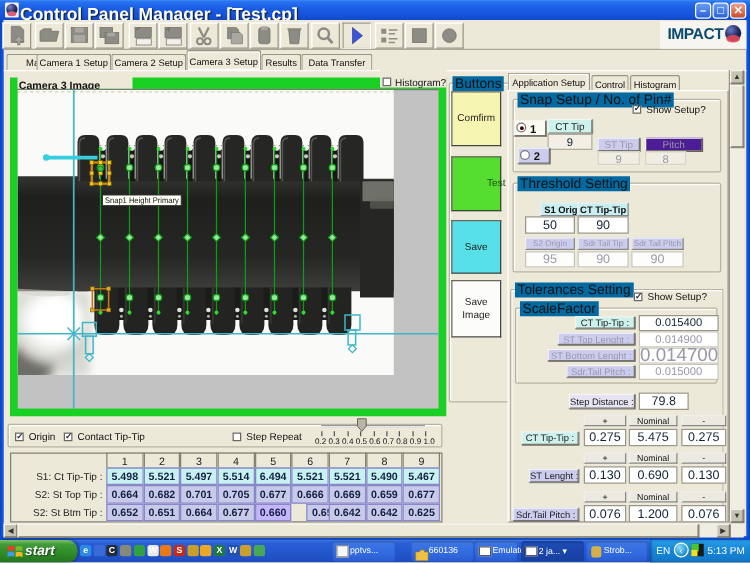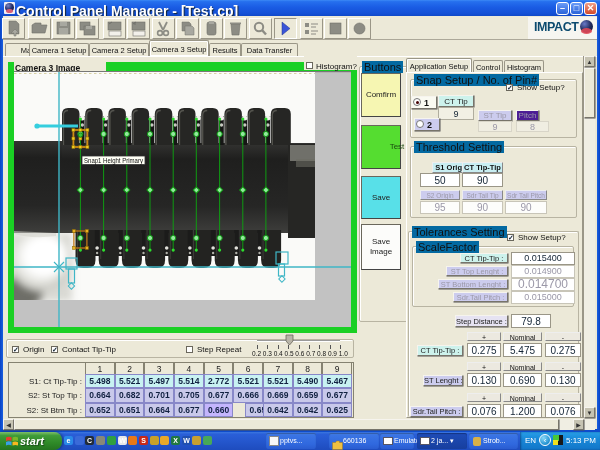--- a/index.html
+++ b/index.html
@@ -385,21 +385,21 @@
 <div class="thead" style="left:203.7px;top:362.0px;width:29.7px;height:12.5px;line-height:12px;">5</div>
 <div class="thead" style="left:233.4px;top:362.0px;width:29.7px;height:12.5px;line-height:12px;">6</div>
 <div class="thead" style="left:263.0px;top:362.0px;width:29.7px;height:12.5px;line-height:12px;">7</div>
 <div class="thead" style="left:292.7px;top:362.0px;width:29.7px;height:12.5px;line-height:12px;">8</div>
 <div class="thead" style="left:322.4px;top:362.0px;width:29.7px;height:12.5px;line-height:12px;">9</div>
 <div class="abs" style="left:10px;top:377.0px;width:72px;font-size:8px;color:#222;text-align:right;">S1: Ct Tip-Tip :</div>
 <div class="tcell" style="left:85.0px;top:374.0px;width:29.7px;height:14.3px;line-height:13px;background:#c8f2f2;">5.498</div>
 <div class="tcell" style="left:114.7px;top:374.0px;width:29.7px;height:14.3px;line-height:13px;background:#c8f2f2;">5.521</div>
 <div class="tcell" style="left:144.3px;top:374.0px;width:29.7px;height:14.3px;line-height:13px;background:#c8f2f2;">5.497</div>
 <div class="tcell" style="left:174.0px;top:374.0px;width:29.7px;height:14.3px;line-height:13px;background:#c8f2f2;">5.514</div>
-<div class="tcell" style="left:203.7px;top:374.0px;width:29.7px;height:14.3px;line-height:13px;background:#c8f2f2;">2.772</div>
+<div class="tcell" style="left:203.7px;top:374.0px;width:29.7px;height:14.3px;line-height:13px;background:#c8f2f2;">6.494</div>
 <div class="tcell" style="left:233.4px;top:374.0px;width:29.7px;height:14.3px;line-height:13px;background:#c8f2f2;">5.521</div>
 <div class="tcell" style="left:263.0px;top:374.0px;width:29.7px;height:14.3px;line-height:13px;background:#c8f2f2;">5.521</div>
 <div class="tcell" style="left:292.7px;top:374.0px;width:29.7px;height:14.3px;line-height:13px;background:#c8f2f2;">5.490</div>
 <div class="tcell" style="left:322.4px;top:374.0px;width:29.7px;height:14.3px;line-height:13px;background:#c8f2f2;">5.467</div>
 <div class="abs" style="left:10px;top:391.3px;width:72px;font-size:8px;color:#222;text-align:right;">S2: St Top Tip :</div>
 <div class="tcell" style="left:85.0px;top:388.3px;width:29.7px;height:14.3px;line-height:13px;background:#c9c9ea;">0.664</div>
 <div class="tcell" style="left:114.7px;top:388.3px;width:29.7px;height:14.3px;line-height:13px;background:#c9c9ea;">0.682</div>
 <div class="tcell" style="left:144.3px;top:388.3px;width:29.7px;height:14.3px;line-height:13px;background:#c9c9ea;">0.701</div>
 <div class="tcell" style="left:174.0px;top:388.3px;width:29.7px;height:14.3px;line-height:13px;background:#c9c9ea;">0.705</div>
 <div class="tcell" style="left:203.7px;top:388.3px;width:29.7px;height:14.3px;line-height:13px;background:#c9c9ea;">0.677</div>
@@ -428,21 +428,21 @@
 <div class="btn3d" style="left:411px;top:96px;width:26px;height:13px;background:#fafaf2;"></div>
 <div class="abs" style="left:413px;top:98px;width:8px;height:8px;border-radius:50%;background:#fff;border:1px solid #777;"></div>
 <div class="abs" style="left:415.5px;top:100.5px;width:3px;height:3px;border-radius:50%;background:#400;"></div>
 <div class="abs" style="left:424px;top:98px;font-size:9px;font-weight:bold;color:#111;">1</div>
 <div class="btn3d" style="left:438px;top:95px;width:36px;height:12px;background:#cdf2ec;line-height:11px;">CT Tip</div>
 <div class="abs" style="left:438px;top:107px;width:36px;height:13px;background:#f2f0e4;border:1px solid #b0ad9e;font-size:9px;color:#123;text-align:center;line-height:12px;">9</div>
 <div class="btn3d" style="left:414px;top:118px;width:26px;height:13px;background:#ccccee;"></div>
 <div class="abs" style="left:416px;top:120px;width:8px;height:8px;border-radius:50%;background:#fff;border:1px solid #777;"></div>
 <div class="abs" style="left:427px;top:120px;font-size:9px;font-weight:bold;color:#111;">2</div>
 <div class="btn3d dis" style="left:478px;top:110px;width:34px;height:11px;background:#ccccee;line-height:10px;">ST Tip</div>
-<div class="btn3d dis" style="left:516px;top:110px;width:23px;height:11px;background:#4c1d95;line-height:10px;text-align:center;">Pitch</div>
+<div class="btn3d dis" style="left:516px;top:110px;width:46px;height:11px;background:#4c1d95;line-height:10px;text-align:center;">Pitch</div>
 <div class="abs dis" style="left:478px;top:121px;width:34px;height:11px;font-size:9px;text-align:center;color:#9b98a8;border:1px solid #d8d5c8;background:#f0eee2;line-height:10px;">9</div>
 <div class="abs dis" style="left:516px;top:121px;width:33px;height:11px;font-size:9px;text-align:center;color:#9b98a8;border:1px solid #d8d5c8;background:#f0eee2;line-height:10px;">8</div>
 <div class="gbox" style="left:410px;top:146px;width:167px;height:72px;"></div>
 <div class="glabel" style="left:414px;top:141px;">Threshold Setting</div>
 <div class="hdrbtn" style="left:420px;top:162px;width:40px;height:11px;background:#c8eef2;line-height:10px;margin-left:12px;">S1 Origin</div>
 <div class="hdrbtn" style="left:462px;top:162px;width:41px;height:11px;background:#c8eef2;line-height:10px;">CT Tip-Tip</div>
 <div class="vbox" style="left:420px;top:173px;width:40px;height:14px;font-size:10px;line-height:13px;">50</div>
 <div class="vbox" style="left:462px;top:173px;width:41px;height:14px;font-size:10px;line-height:13px;">90</div>
 <div class="hdrbtn dis" style="left:420px;top:190px;width:40px;height:10px;background:#ccccee;line-height:9px;font-weight:normal;font-size:6.5px;">S2 Origin</div>
 <div class="hdrbtn dis" style="left:462px;top:190px;width:41px;height:10px;background:#ccccee;line-height:9px;font-weight:normal;font-size:6.5px;">Sdr Tail Tip</div>
@@ -454,21 +454,21 @@
 <div class="glabel" style="left:412px;top:226px;">Tolerances Setting</div>
 <div class="cb" style="left:507px;top:234px;">✓</div>
 <div class="cbl" style="left:518px;top:233px;">Show Setup?</div>
 <div class="gbox" style="left:412px;top:246px;width:162px;height:61px;"></div>
 <div class="glabel" style="left:416px;top:241px;">ScaleFactor</div>
 <div class="btn3d" style="left:460px;top:252.5px;width:48px;height:10.5px;background:#cdf2ec;line-height:9.5px;font-size:7.5px;">CT Tip-Tip :</div>
 <div class="vbox" style="left:511px;top:252.0px;width:64px;height:12.5px;font-size:9px;line-height:11.5px;color:#123;border-color:#9a9687;">0.015400</div>
 <div class="btn3d dis" style="left:446px;top:265.5px;width:62px;height:10.5px;background:#ccccee;line-height:9.5px;font-size:7.5px;">ST Top Lenght :</div>
 <div class="vbox" style="left:511px;top:265.0px;width:64px;height:12.5px;font-size:9px;line-height:11.5px;color:#9b98a8;border-color:#c8c5b8;">0.014900</div>
 <div class="btn3d dis" style="left:438px;top:278.5px;width:70px;height:10.5px;background:#ccccee;line-height:9.5px;font-size:7.5px;">ST Bottom Lenght :</div>
-<div class="vbox" style="left:511px;top:278.0px;width:64px;height:12.5px;font-size:12px;line-height:11.5px;color:#9b98a8;border-color:#c8c5b8;text-align:center;">0.014700</div>
+<div class="vbox" style="left:511px;top:278.0px;width:64px;height:12.5px;font-size:15px;line-height:11.5px;color:#9b98a8;border-color:#c8c5b8;text-align:center;">0.014700</div>
 <div class="btn3d dis" style="left:453px;top:291.5px;width:55px;height:10.5px;background:#ccccee;line-height:9.5px;font-size:7.5px;">Sdr.Tail Pitch :</div>
 <div class="vbox" style="left:511px;top:291.0px;width:64px;height:12.5px;font-size:9px;line-height:11.5px;color:#9b98a8;border-color:#c8c5b8;">0.015000</div>
 <div class="btn3d" style="left:455px;top:315px;width:53px;height:12px;background:#e6e3f2;line-height:11px;font-size:7.5px;">Step Distance :</div>
 <div class="vbox" style="left:511px;top:314px;width:40px;height:14px;font-size:10px;line-height:13px;">79.8</div>
 <div class="hdrbtn" style="left:467px;top:331.5px;width:34px;height:9.5px;background:#ece9e0;line-height:9px;font-weight:normal;font-size:7px;">+</div>
 <div class="hdrbtn" style="left:503px;top:331.5px;width:39px;height:9.5px;background:#ece9e0;line-height:9px;font-weight:normal;font-size:7px;">Nominal</div>
 <div class="hdrbtn" style="left:545px;top:331.5px;width:36px;height:9.5px;background:#ece9e0;line-height:9px;font-weight:normal;font-size:7px;">-</div>
 <div class="btn3d" style="left:417px;top:344.5px;width:46px;height:11px;background:#cdf2ec;line-height:10px;font-size:7.5px;">CT Tip-Tip :</div>
 <div class="vbox" style="left:467px;top:343.0px;width:34px;height:14px;font-size:10px;line-height:13px;">0.275</div>
 <div class="vbox" style="left:503px;top:343.0px;width:39px;height:14px;font-size:10px;line-height:13px;">5.475</div>

